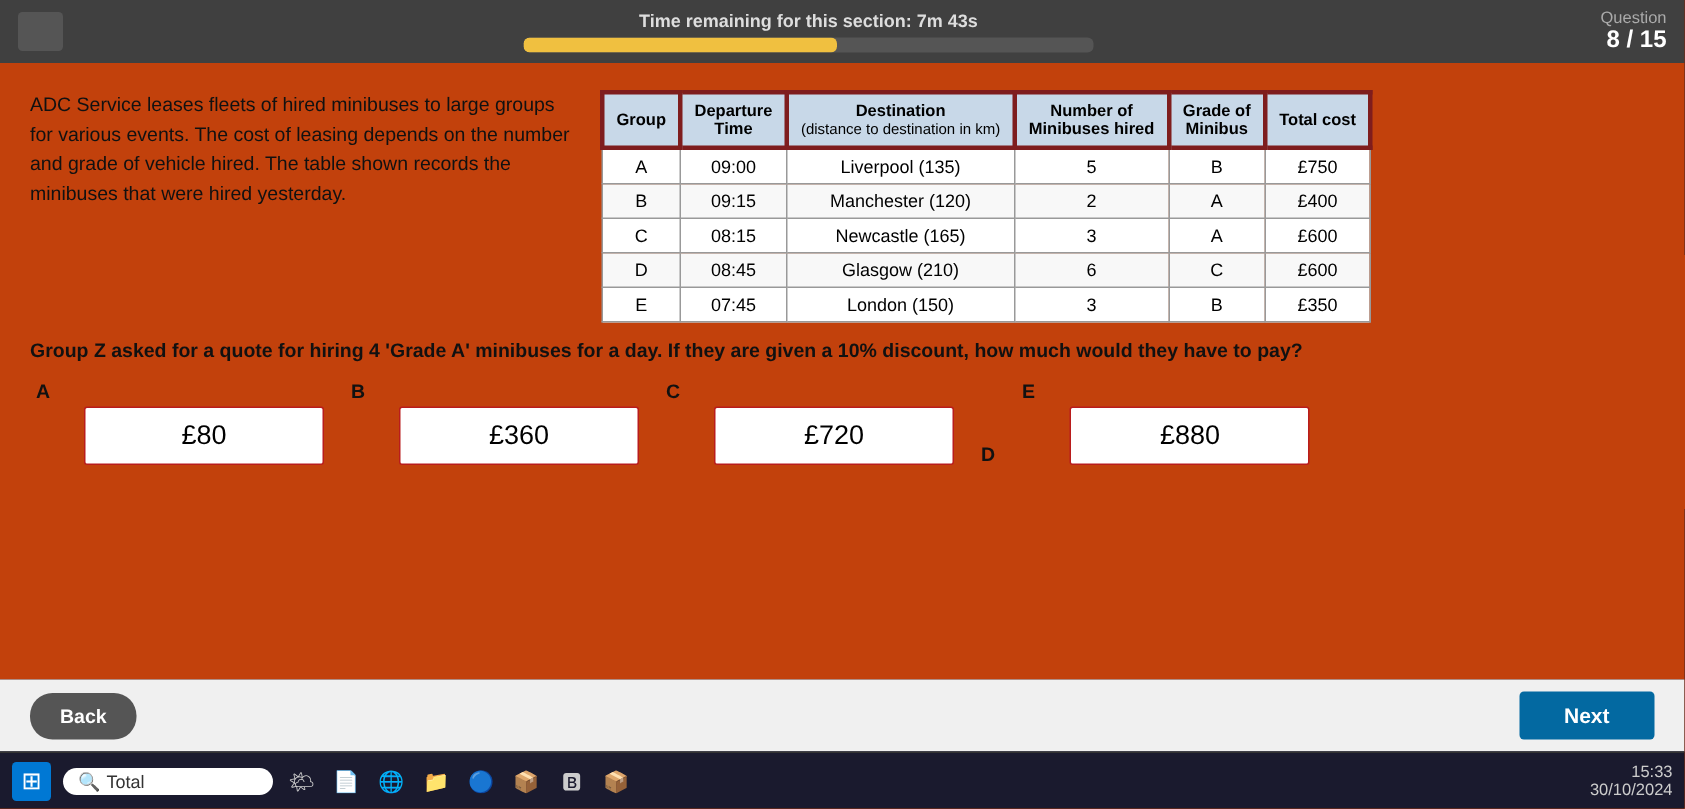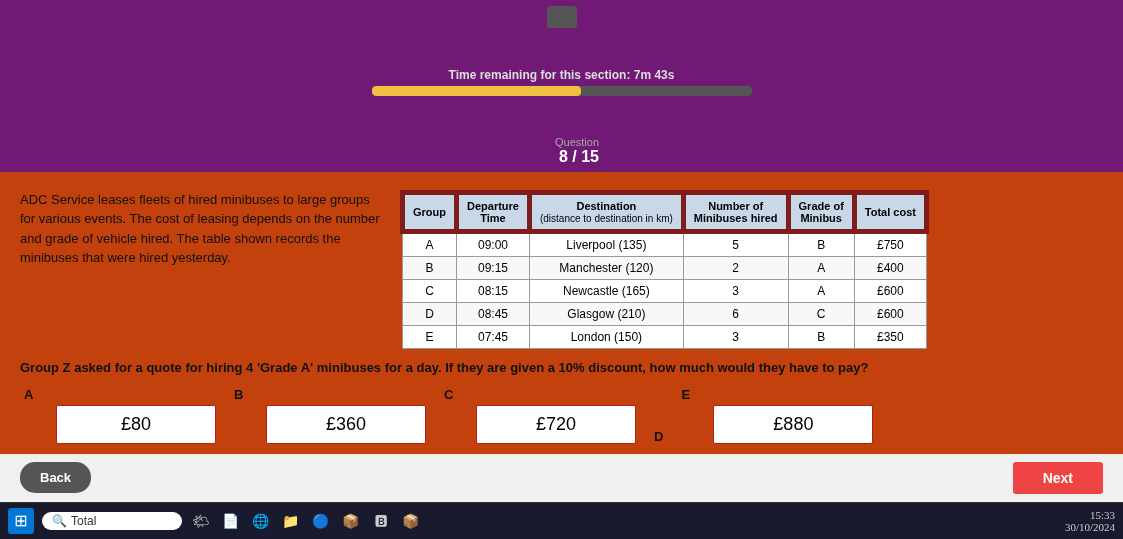--- a/index.html
+++ b/index.html
@@ -8,27 +8,26 @@
       background: #1a1a2e;
       width: 1123px;
       height: 539px;
       overflow: hidden;
       display: flex;
       flex-direction: column;
     }
 
     
     .top-bar {
-      background: #701a75;
+      background: #404040;
       display: flex;
       align-items: center;
       padding: 6px 12px;
       gap: 40px;
       min-height: 42px;
-      flex-direction: column;
     }
     .top-bar-left {
       background: #555;
       width: 30px;
       height: 26px;
       border-radius: 3px;
     }
     .timer-section {
       display: flex;
       flex-direction: column;
@@ -96,21 +95,21 @@
     }
 
     
     .data-table {
       border-collapse: collapse;
       font-size: 12px;
       flex-shrink: 0;
     }
     .data-table th {
       background: #c8d8e8;
-      border: 5px solid #7f1d1d;
+      border: 3px solid #7f1d1d;
       padding: 5px 8px;
       text-align: center;
       font-weight: bold;
       font-size: 11px;
     }
     .data-table td {
       border: 1px solid #999;
       padding: 4px 8px;
       text-align: center;
       background: #fff;
@@ -170,21 +169,21 @@
       background: #555;
       color: #fff;
       border: none;
       padding: 8px 20px;
       font-size: 13px;
       font-weight: bold;
       cursor: pointer;
       border-radius: 15px;
     }
     .next-button {
-      background: #ef4444;
+      background: #0369a1;
       color: #fff;
       border: none;
       padding: 8px 30px;
       font-size: 14px;
       font-weight: bold;
       cursor: pointer;
       border-radius: 3px;
     }
 
     
@@ -216,21 +215,20 @@
       gap: 4px;
       font-size: 12px;
       color: #333;
       width: 140px;
     }
     .taskbar-spacer { flex: 1; }
     .taskbar-time {
       color: #ccc;
       font-size: 11px;
       text-align: right;
-      font-family: Liberation Serif, serif;
     }
     .taskbar-start {
       background: #0078d4;
       color: #fff;
       font-size: 16px;
       width: 26px;
       height: 26px;
       display: flex;
       align-items: center;
       justify-content: center;

